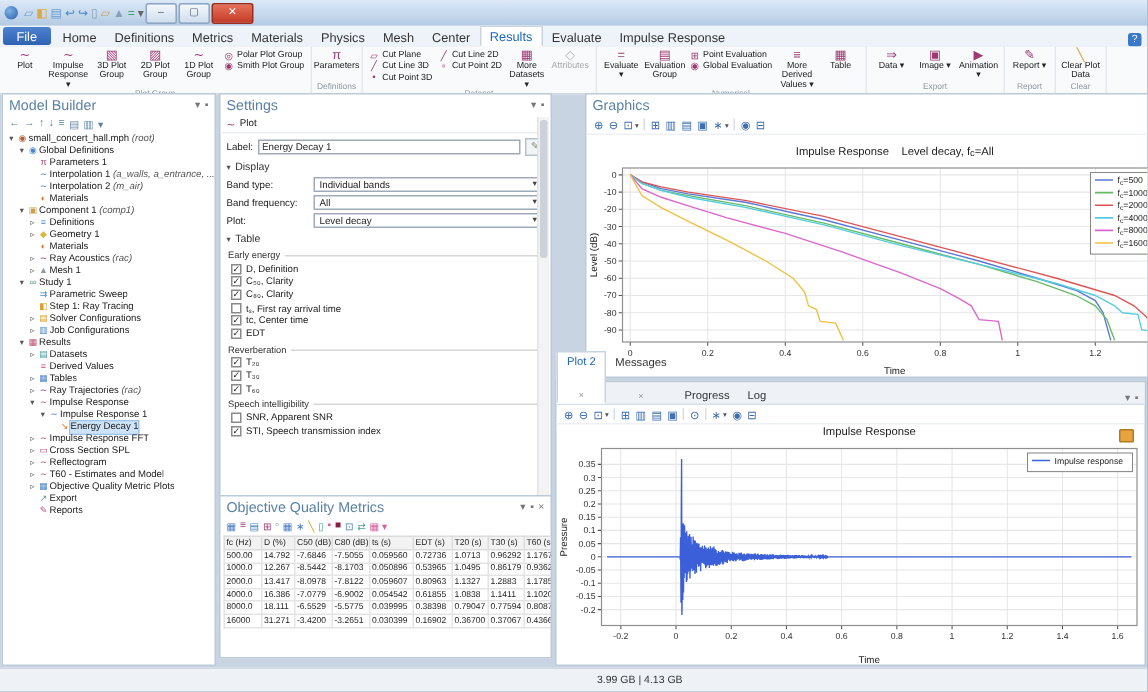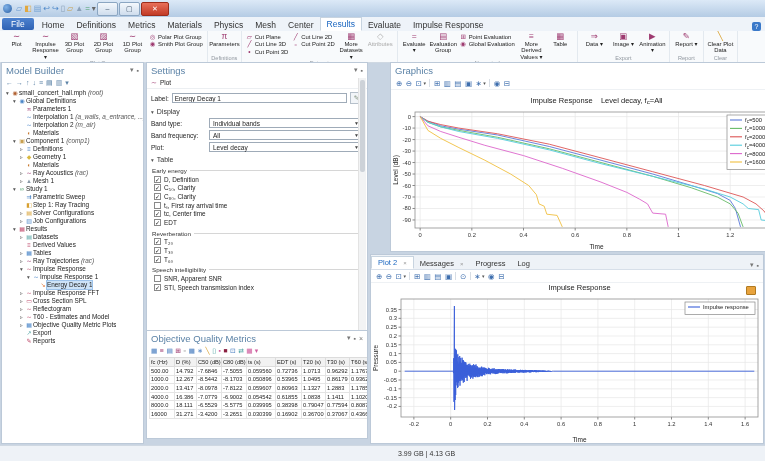--- a/index.html
+++ b/index.html
@@ -84,21 +84,21 @@
   table.oqm th{background:#f2f2f2;font-weight:normal;border:1px solid #dcdcdc;height:8px;padding:0 1px;white-space:nowrap;overflow:hidden;text-align:left;}
   table.oqm td{border:1px solid #e4e4e4;height:7.6px;padding:0 1px;white-space:nowrap;overflow:hidden;}
   
   .gtoolbar{height:12px;display:flex;align-items:center;gap:3.5px;padding:0 5px;font-size:7.5px;color:#3f6fae;border-bottom:1px solid #eef1f4;}
   .gtoolbar .vsep{width:1px;height:8px;background:#d8dee5;}
   .gtoolbar .tarr{font-size:5px;color:#555;margin-left:-2px;}
   .plot-body{position:relative;}
   .plot-marker{position:absolute;right:7px;top:3px;width:8px;height:7px;background:#e8a33d;border:1px solid #b07a22;border-radius:1px;}
   
   #plot2-tabs{height:14px;display:flex;align-items:flex-end;background:#eef2f7;font-size:7.5px;border-bottom:1px solid #d7dfe9;}
-  .ptab{padding:1px 6px;display:flex;align-items:center;gap:6px;color:#333;}
+  .ptab{padding:1px 6px;display:flex;align-items:center;gap:16px;color:#333;flex-direction:column;}
   .ptab.active{background:#fff;border:1px solid #c8d4e0;border-bottom:1px solid #fff;color:#1a66c0;}
   .ptab .x{font-size:6px;color:#999;}
   #plot2-tabs .ph-icons{padding-right:4px;}
   
   #statusbar{position:absolute;left:0;top:445px;width:765px;height:16px;background:#eef2f7;
      border-top:1px solid #cfd8e2;font-size:7px;color:#333;}
   #mem{position:absolute;left:398px;top:4px;}
   svg text{font-family:"Liberation Sans",sans-serif;}
 </style>
 </head>

